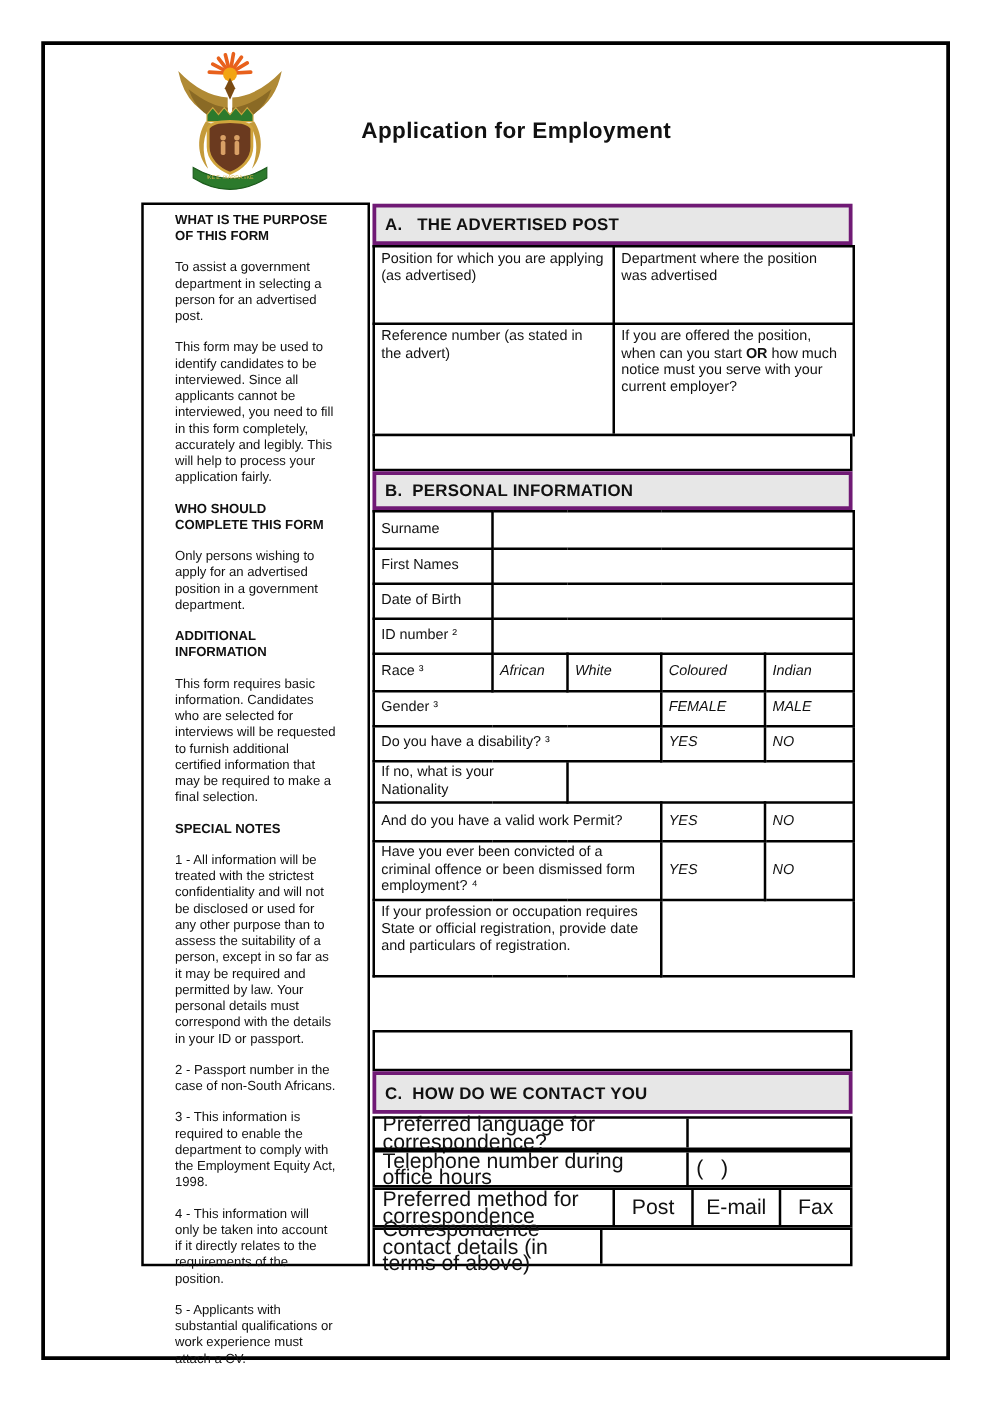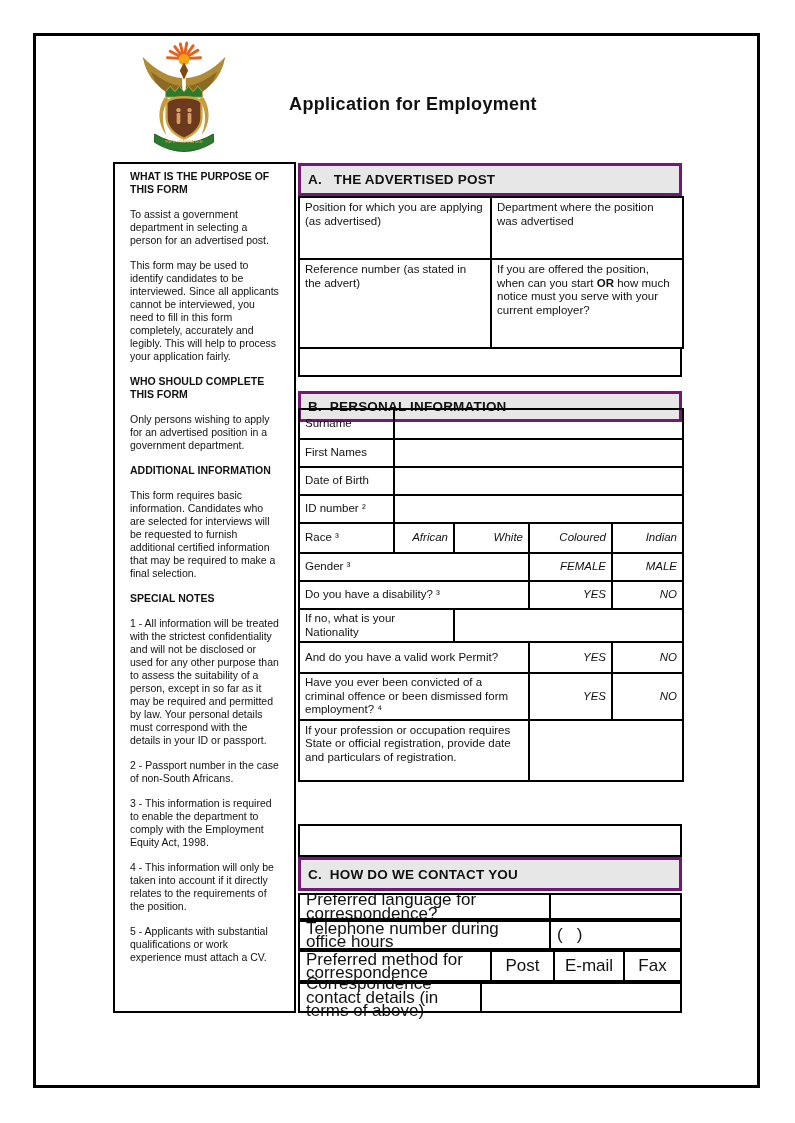--- a/index.html
+++ b/index.html
@@ -4,35 +4,35 @@
 <style>
   html,body{margin:0;padding:0;background:#fff;}
   .page{position:relative;width:795px;height:1123px;background:#fff;overflow:hidden;
         font-family:"Liberation Sans",sans-serif;color:#111;}
   .abs{position:absolute;box-sizing:border-box;}
   .frame{left:33px;top:33px;width:727px;height:1055px;border:3px solid #000;}
   .logo{left:138px;top:40px;width:92px;height:120px;}
   .title{left:248px;top:94px;width:330px;text-align:center;font-size:18px;font-weight:bold;
          letter-spacing:.3px;}
   .sidebar{left:113px;top:162px;width:183px;height:851px;border:2px solid #000;
-           padding:6px 15px;font-size:10.5px;line-height:13px;}
+           padding:6px 25px;font-size:10.5px;line-height:13px;}
   .sb-b{margin:0 0 12px 0;}
   .sb-h{font-weight:bold;}
   .sec-header{background:#e7e7e7;border:3px solid #701a75;display:flex;align-items:center;
               padding-left:7px;font-weight:bold;font-size:13.5px;letter-spacing:.2px;}
   .hdr-a{left:298px;top:163px;width:384px;height:33px;}
-  .hdr-b{left:298px;top:377px;width:384px;height:31px;margin-top:14px;}
+  .hdr-b{left:298px;top:377px;width:384px;height:31px;}
   .hdr-c{left:298px;top:857px;width:384px;height:34px;}
   table.tbl{border-collapse:collapse;table-layout:fixed;width:384px;}
   .tbl td{border:2px solid #000;font-size:11.5px;line-height:13.5px;padding:2px 5px;
           vertical-align:middle;overflow:hidden;}
   .tbl td.top{vertical-align:top;padding-top:3px;margin-left:12px;}
   .tbl-a{left:298px;top:196px;}
   .tbl-b{left:298px;top:408px;}
-  .opt{font-style:italic;text-align:right;}
+  .opt{font-style:italic;text-align:left;}
   .blank-row{border:2px solid #000;left:298px;width:384px;background:#fff;}
   .bl-a{top:347px;height:30px;}
   .bl-b{top:824px;height:33px;}
   .c-row{position:absolute;box-sizing:border-box;left:298px;width:384px;display:flex;
          border:2px solid #000;align-items:stretch;}
   .c-cell{box-sizing:border-box;display:flex;align-items:center;padding:1px 6px;
           font-size:17px;line-height:13.5px;}
   .c-cell + .c-cell{border-left:2px solid #000;}
   .c-center{justify-content:center;}
   .bold-inline{font-weight:bold;}

